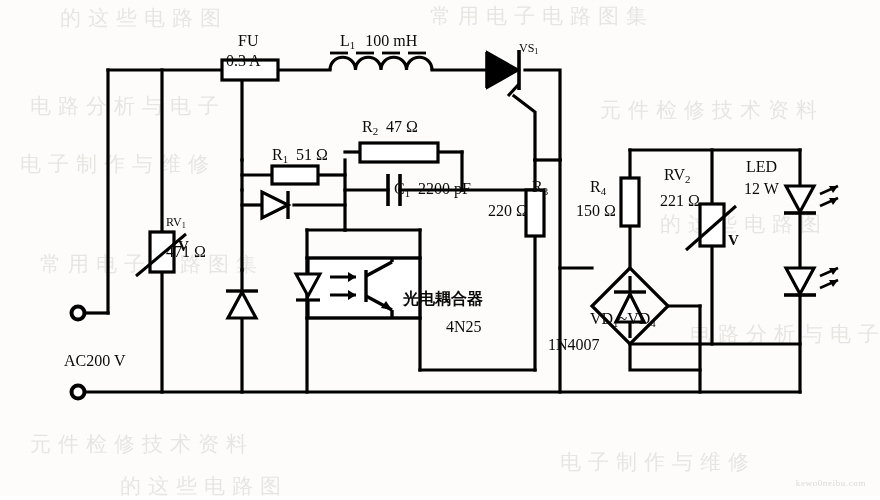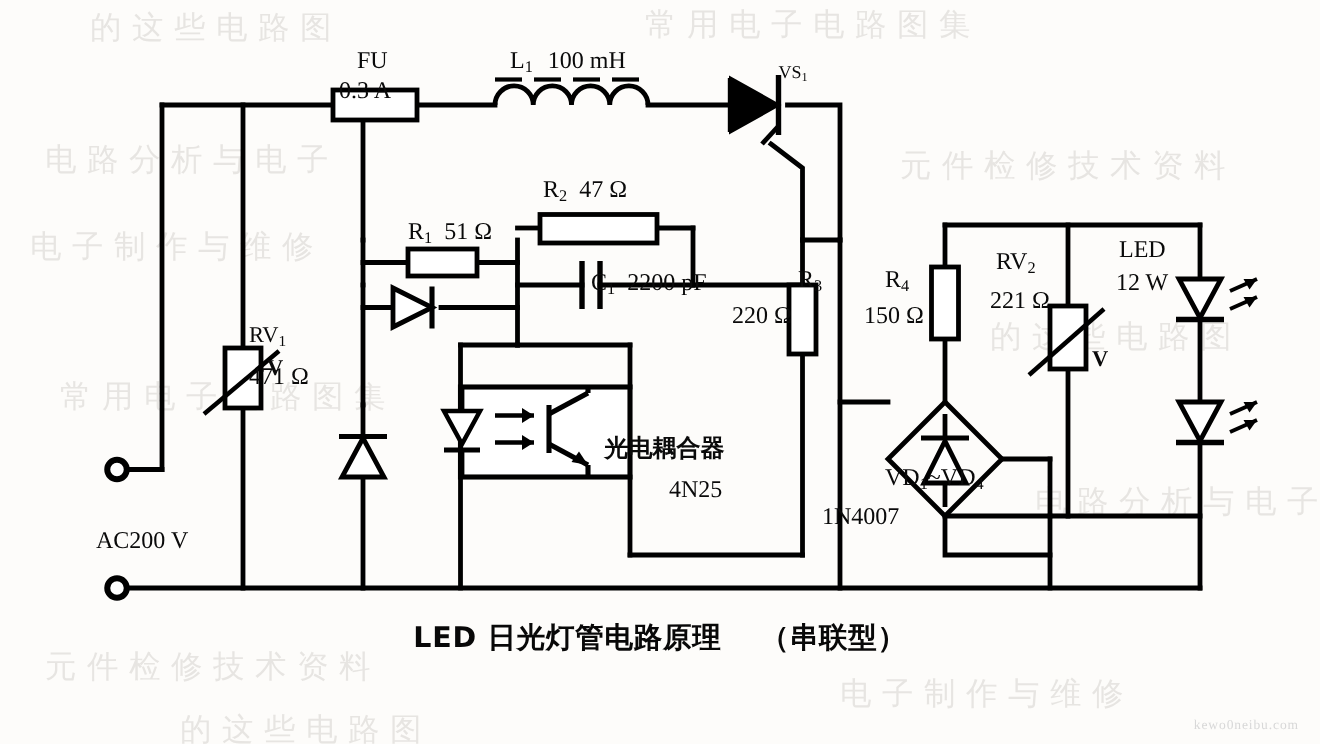--- a/index.html
+++ b/index.html
@@ -321,21 +321,21 @@
 
   <div class="lbl" style="left:340px; top:32px; font-size:16px;">
     <span>L</span><sub>1</sub>
     <span style="display:inline-block;width:6px"></span><span>100 mH</span>
   </div>
 
   <div class="lbl" style="left:519px; top:42px; font-size:12px;">
     <span>VS</span><sub>1</sub>
   </div>
 
-  <div class="lbl" style="left:166px; top:216px; font-size:15px;">
+  <div class="lbl" style="left:166px; top:216px; font-size:12px;">
     <span>RV</span><sub>1</sub>
   </div>
   <div class="lbl" style="left:166px; top:243px; font-size:16px;">471 Ω</div>
   <div class="lbl" style="left:178px; top:238px; font-size:15px; font-weight:700;">V</div>
 
   <div class="lbl" style="left:272px; top:146px; font-size:16px;">
     <span>R</span><sub>1</sub>
     <span style="display:inline-block;width:4px"></span><span>51 Ω</span>
   </div>
 
@@ -371,19 +371,16 @@
     <span>RV</span><sub>2</sub>
   </div>
   <div class="lbl" style="left:660px; top:192px; font-size:16px;">221 Ω</div>
   <div class="lbl" style="left:728px; top:232px; font-size:15px; font-weight:700;">V</div>
 
   <div class="lbl" style="left:746px; top:158px; font-size:16px;">LED</div>
   <div class="lbl" style="left:744px; top:180px; font-size:16px;">12 W</div>
 
   <div class="lbl" style="left:64px; top:352px; font-size:16px;">AC200 V</div>
 
-  <div id="title">
-    <span>LED 日光灯管电路原理</span><span class="gap"></span><span>（串联型）</span>
-  </div>
 
   <div id="watermark">kewo0neibu.com</div>
 
 </div>
 
 </body></html>

